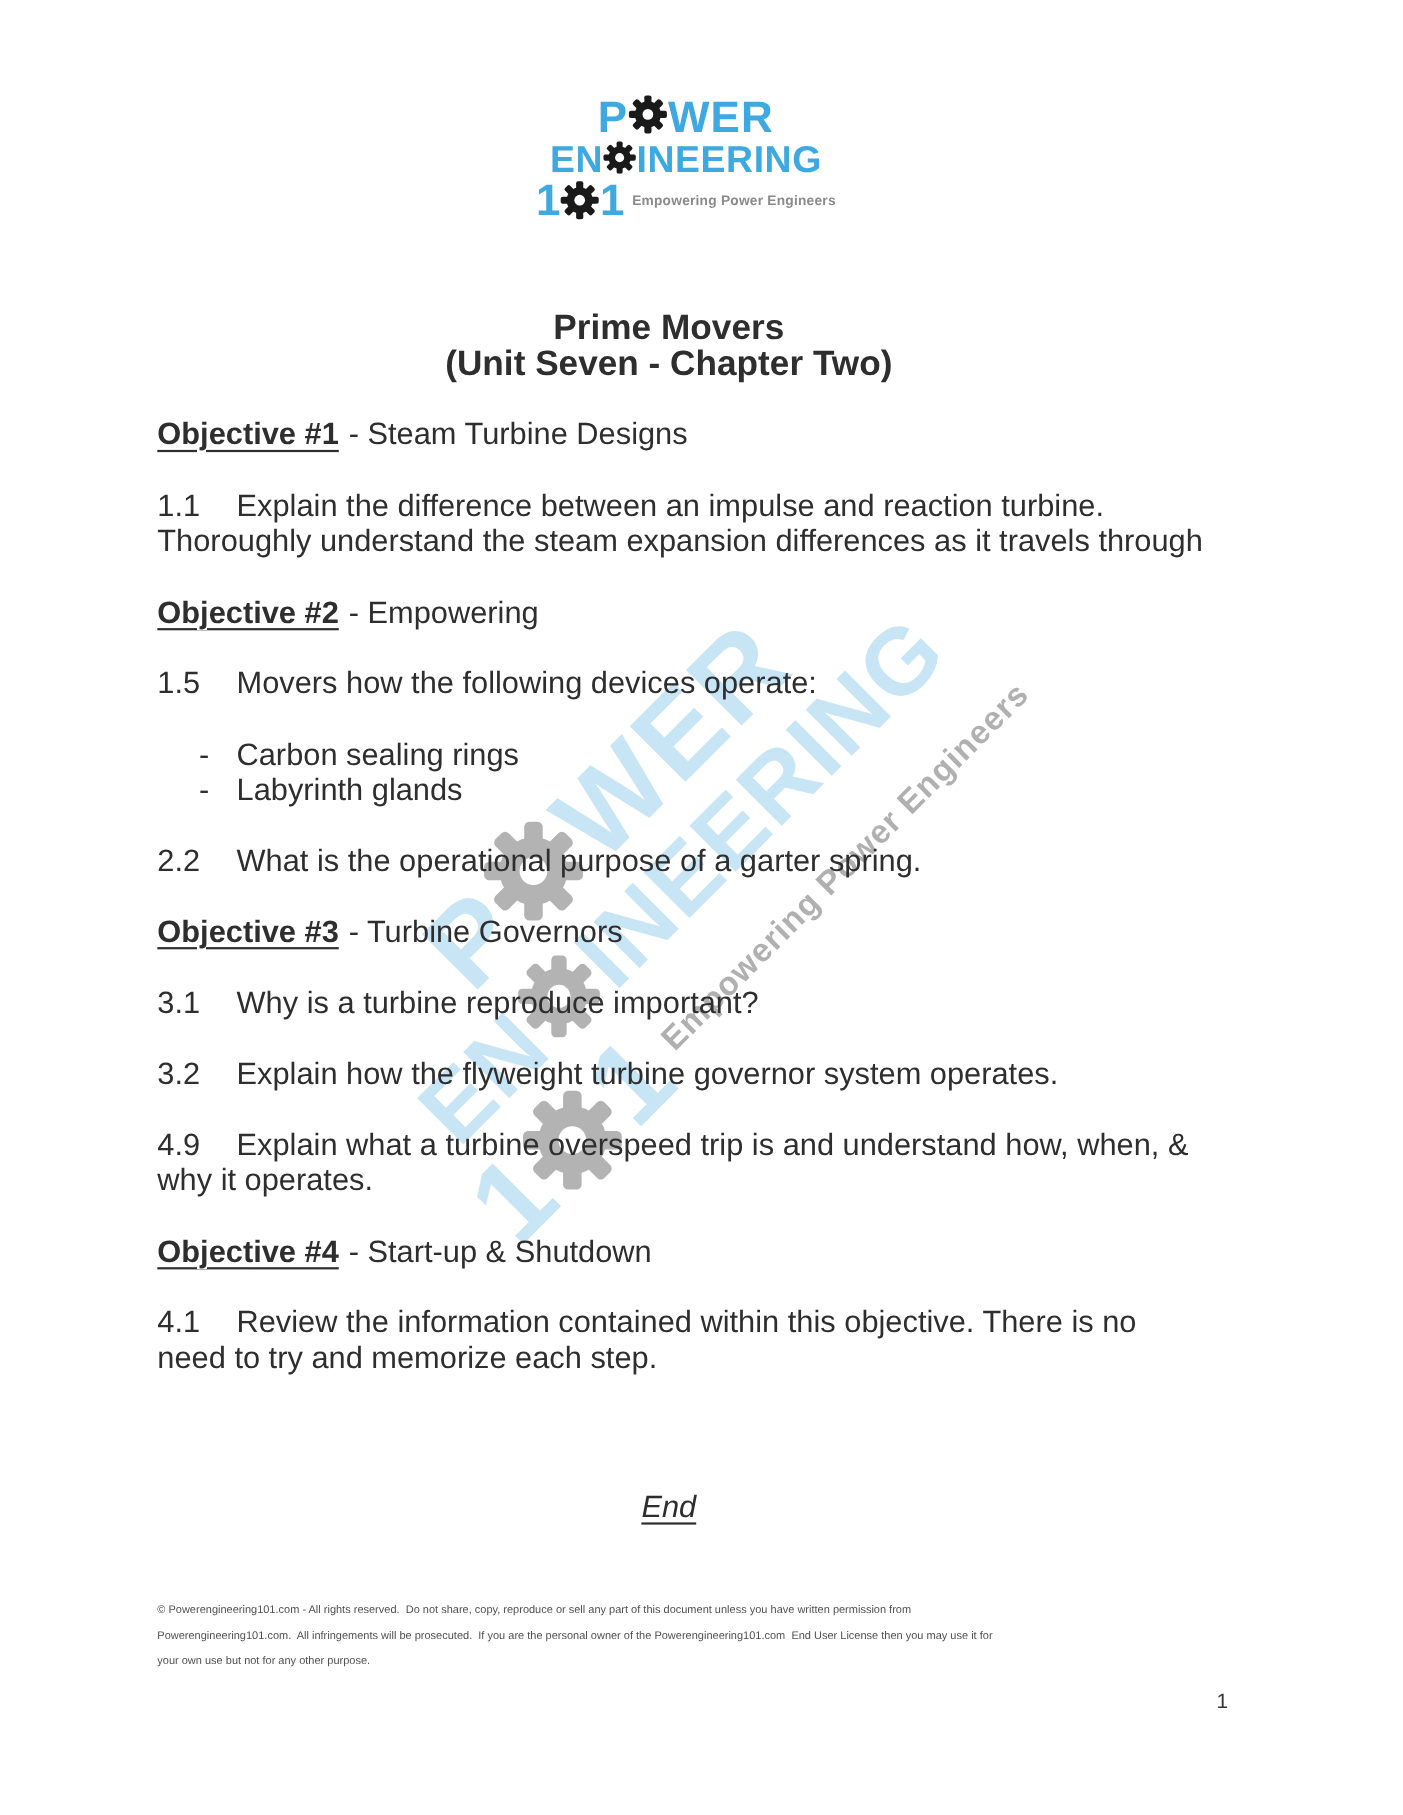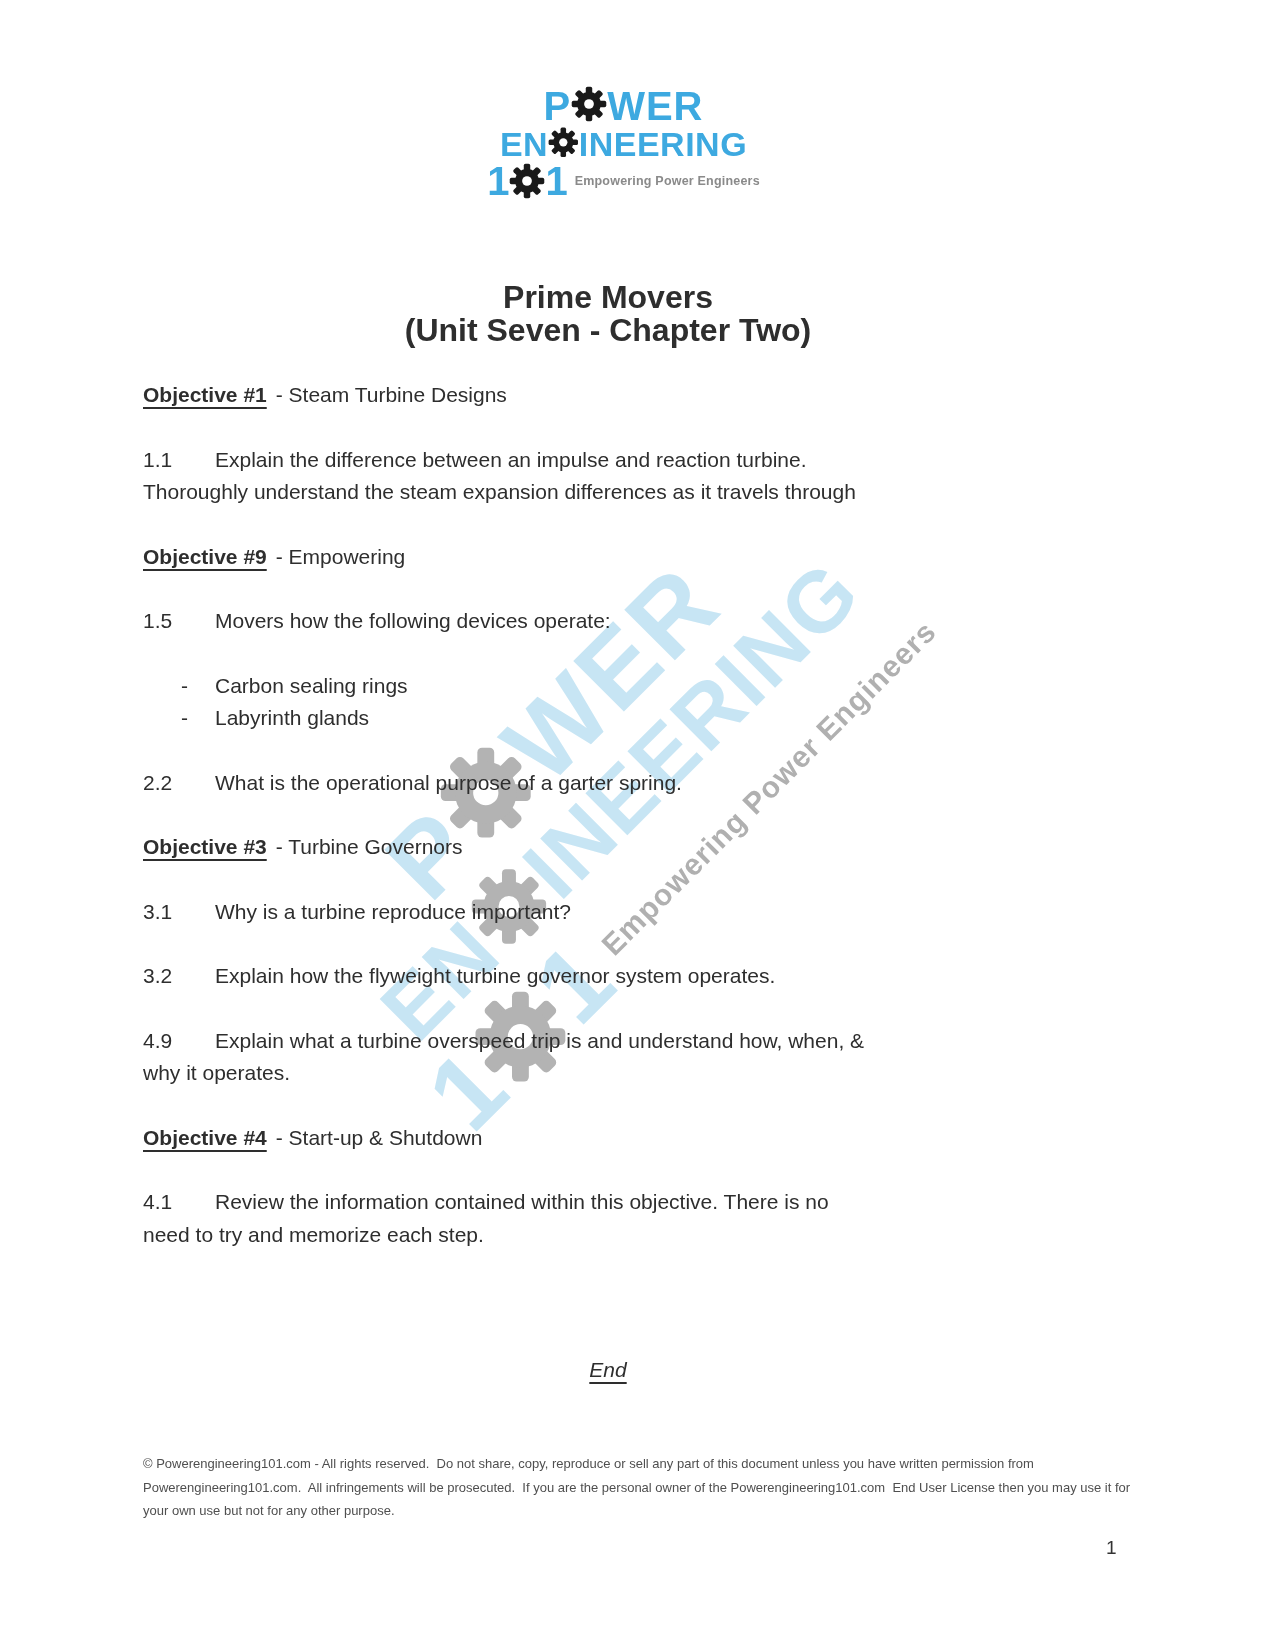--- a/index.html
+++ b/index.html
@@ -38,21 +38,21 @@
 
   
   .title-block {
     position:absolute; top:281px; left:143px; width:930px; z-index:2;
     text-align:center; font-size:32px; line-height:33px; font-weight:600; color:#2e2e2e;
   }
 
   
   .body-block {
     position:absolute; top:379px; left:143px; width:930px; z-index:2;
-    font-size:21px; line-height:32.5px;
+    font-size:28px; line-height:32.5px;
   }
   .obj-heading { margin-top:0; white-space:nowrap; }
   .block { margin-top:32px; }
   .obj-label {
     font-weight:700;
     text-decoration:underline; text-decoration-thickness:2px; text-underline-offset:5px;
   }
   .obj-rest { margin-left:9px; }
   .line { white-space:nowrap; }
   .pnum { display:inline-block; width:72px; }
@@ -61,21 +61,21 @@
   .end-block {
     margin-top:103px; text-align:center;
   }
   .end-label {
     text-decoration:underline; text-decoration-thickness:2px; text-underline-offset:5px;font-style:italic;
   }
 
   
   .footer {
     position:absolute; top:1452px; left:143px; width:960px; z-index:2;
-    font-size:13px; line-height:23.5px; color:#4f4f4f;
+    font-size:10px; line-height:23.5px; color:#4f4f4f;
   }
   .footer .line { white-space:pre; }
 
   .pagenum {
     position:absolute; top:1537px; left:1106px; z-index:2;
     font-size:19px; color:#333333;
   }
 </style>
 </head>
 <body>
@@ -137,21 +137,21 @@
     <div class="obj-heading">
       <span class="obj-label">Objective #1</span><span class="obj-rest">- Steam Turbine Designs</span>
     </div>
 
     <div class="block">
       <div class="line"><span class="pnum">1.1</span><span>Explain the difference between an impulse and reaction turbine.</span></div>
       <div class="line">Thoroughly understand the steam expansion differences as it travels through</div>
     </div>
 
     <div class="block obj-heading">
-      <span class="obj-label">Objective #9</span><span class="obj-rest">- Empowering</span>
+      <span class="obj-label">Objective #2</span><span class="obj-rest">- Empowering</span>
     </div>
 
     <div class="block">
       <div class="line"><span class="pnum">1.5</span><span>Movers how the following devices operate:</span></div>
     </div>
 
     <div class="block">
       <div class="bullet-line"><span class="dash">-</span><span>Carbon sealing rings</span></div>
       <div class="bullet-line"><span class="dash">-</span><span>Labyrinth glands</span></div>
     </div>

